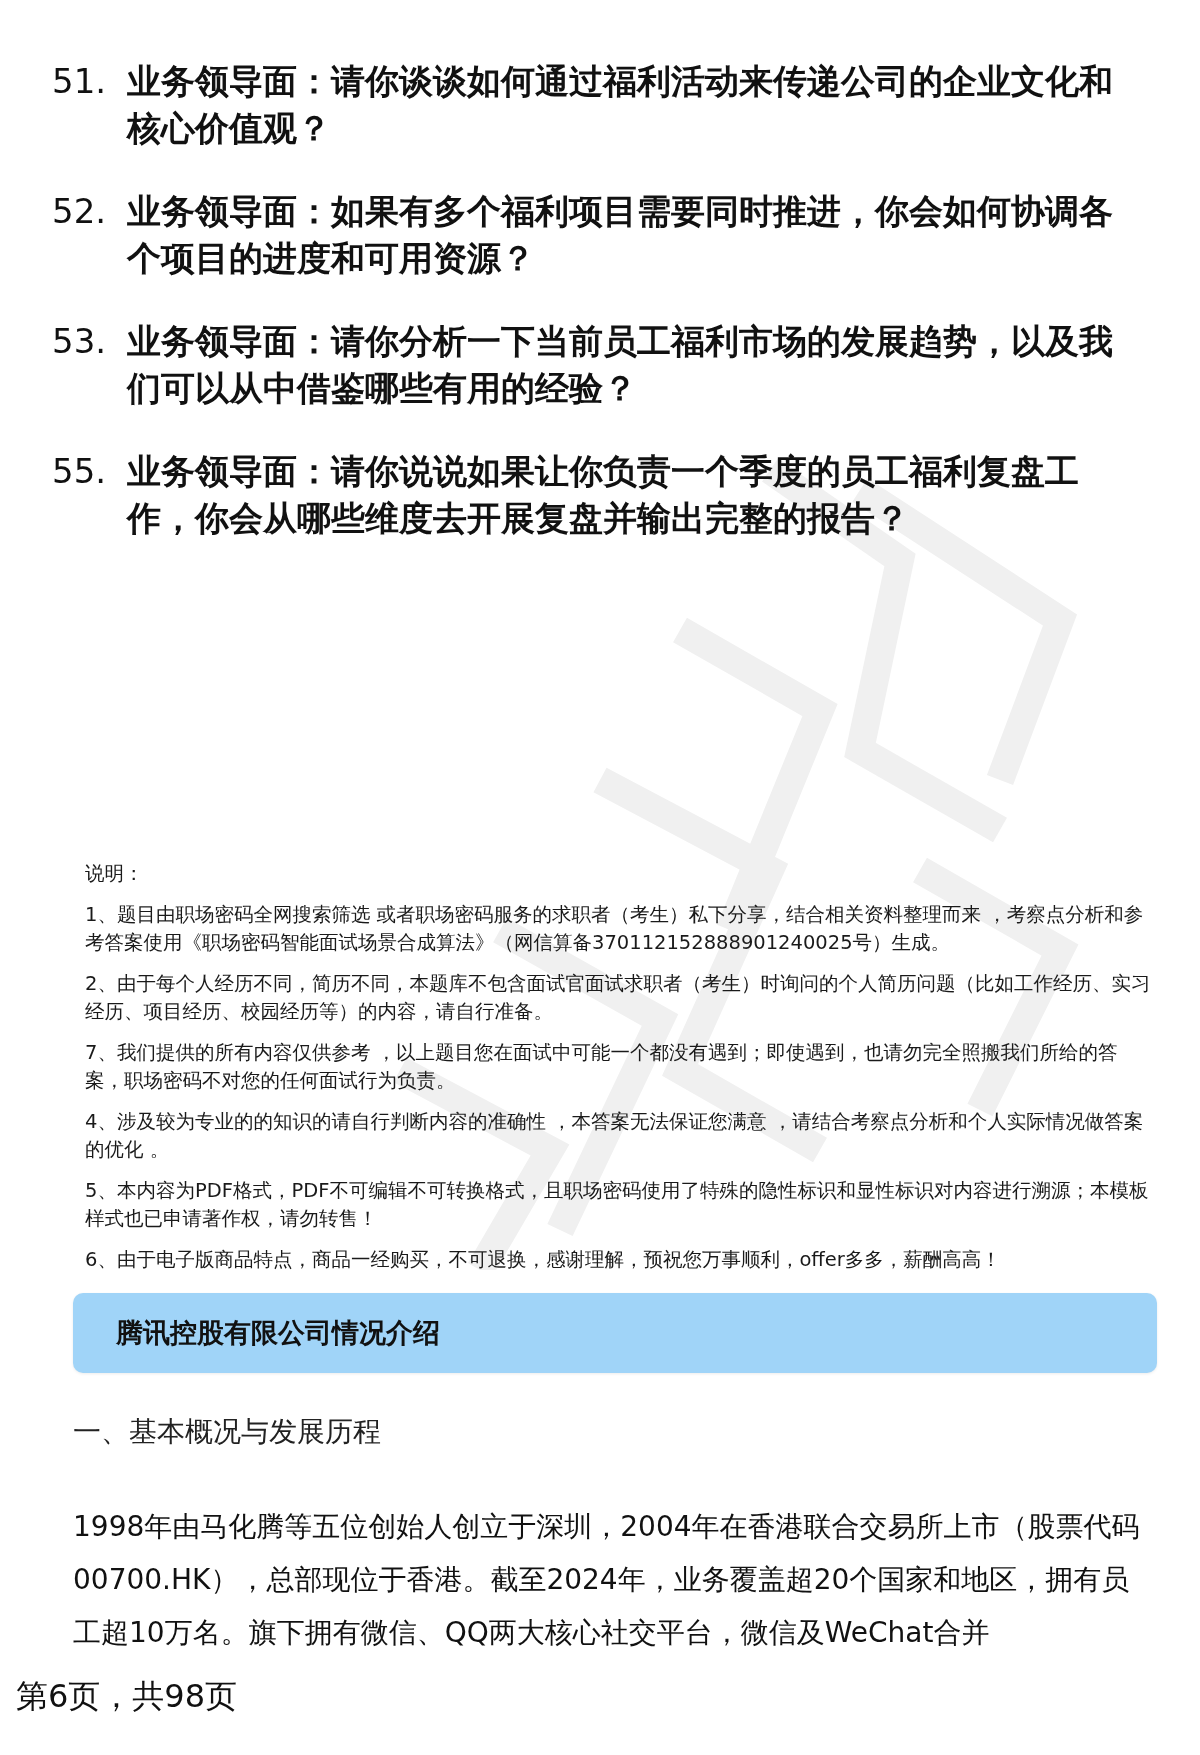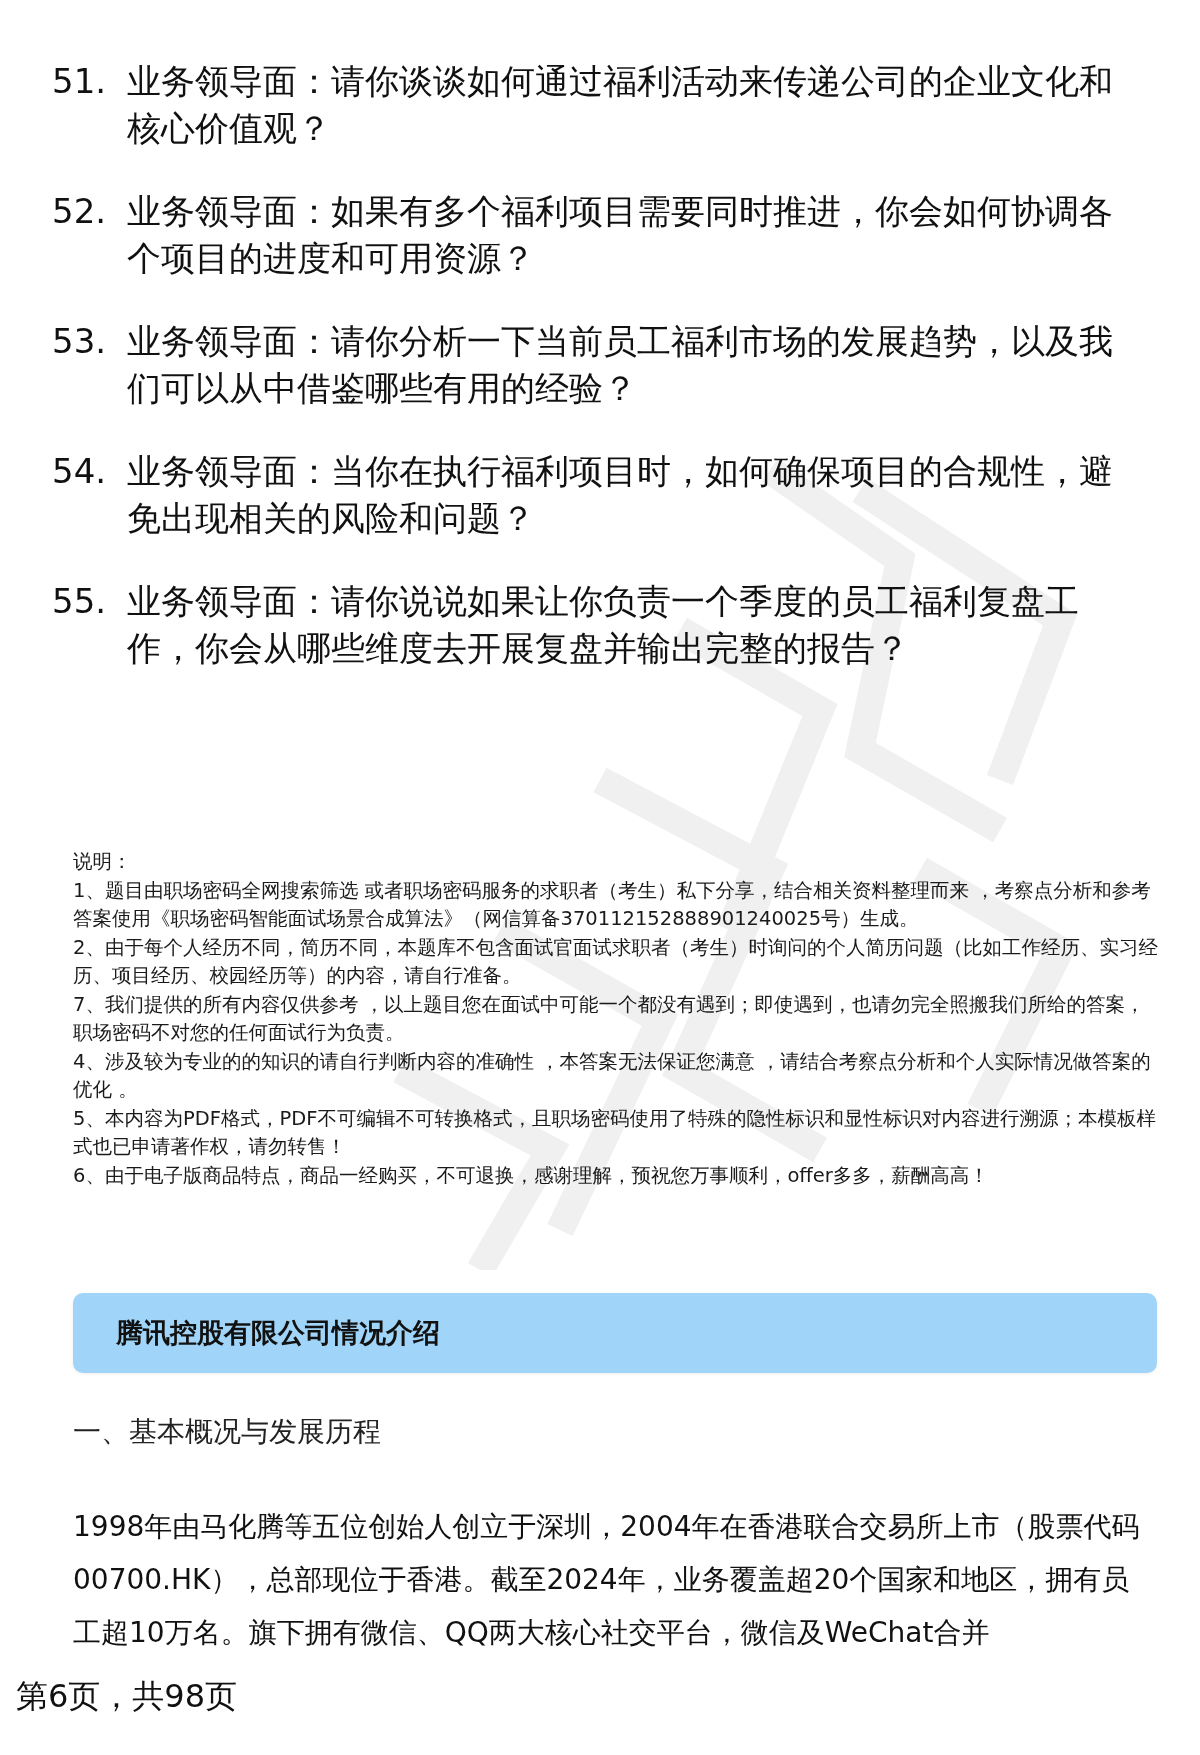--- a/index.html
+++ b/index.html
@@ -42,31 +42,32 @@
       letter-spacing: 0px;
     }
     .q .num {
       width: 75px;
       flex: 0 0 75px;
       white-space: nowrap;
     }
     .q .text {
       flex: 1;
       padding-right: 20px;
+      font-weight: bold;
     }
     .notes {
       position: absolute;
       left: 73px;
       top: 848px;
       width: 1090px;
       font-size: 19.5px;
       line-height: 28.5px;
       color: #1a1a1a;
     }
-    .notes p { margin: 0; }
+    .notes p { margin: 12px; }
     .banner {
       position: absolute;
       left: 73px;
       top: 1293px;
       width: 1084px;
       height: 80px;
       background: #a0d4f8;
       border-radius: 10px;
       box-shadow: 0 1px 3px rgba(0,0,0,0.08);
       display: flex;
@@ -129,24 +130,20 @@
     </div>
     <div class="q">
       <span class="num">52.</span>
       <span class="text">业务领导面：如果有多个福利项目需要同时推进，你会如何协调各个项目的进度和可用资源？</span>
     </div>
     <div class="q">
       <span class="num">53.</span>
       <span class="text">业务领导面：请你分析一下当前员工福利市场的发展趋势，以及我们可以从中借鉴哪些有用的经验？</span>
     </div>
     <div class="q">
-      <span class="num">54.</span>
-      <span class="text">业务领导面：当你在执行福利项目时，如何确保项目的合规性，避免出现相关的风险和问题？</span>
-    </div>
-    <div class="q">
       <span class="num">55.</span>
       <span class="text">业务领导面：请你说说如果让你负责一个季度的员工福利复盘工作，你会从哪些维度去开展复盘并输出完整的报告？</span>
     </div>
   </div>
 
   <div class="notes">
     <p>说明：</p>
     <p>1、题目由职场密码全网搜索筛选 或者职场密码服务的求职者（考生）私下分享，结合相关资料整理而来 ，考察点分析和参考答案使用《职场密码智能面试场景合成算法》（网信算备370112152888901240025号）生成。</p>
     <p>2、由于每个人经历不同，简历不同，本题库不包含面试官面试求职者（考生）时询问的个人简历问题（比如工作经历、实习经历、项目经历、校园经历等）的内容，请自行准备。</p>
     <p>7、我们提供的所有内容仅供参考 ，以上题目您在面试中可能一个都没有遇到；即使遇到，也请勿完全照搬我们所给的答案，职场密码不对您的任何面试行为负责。</p>

